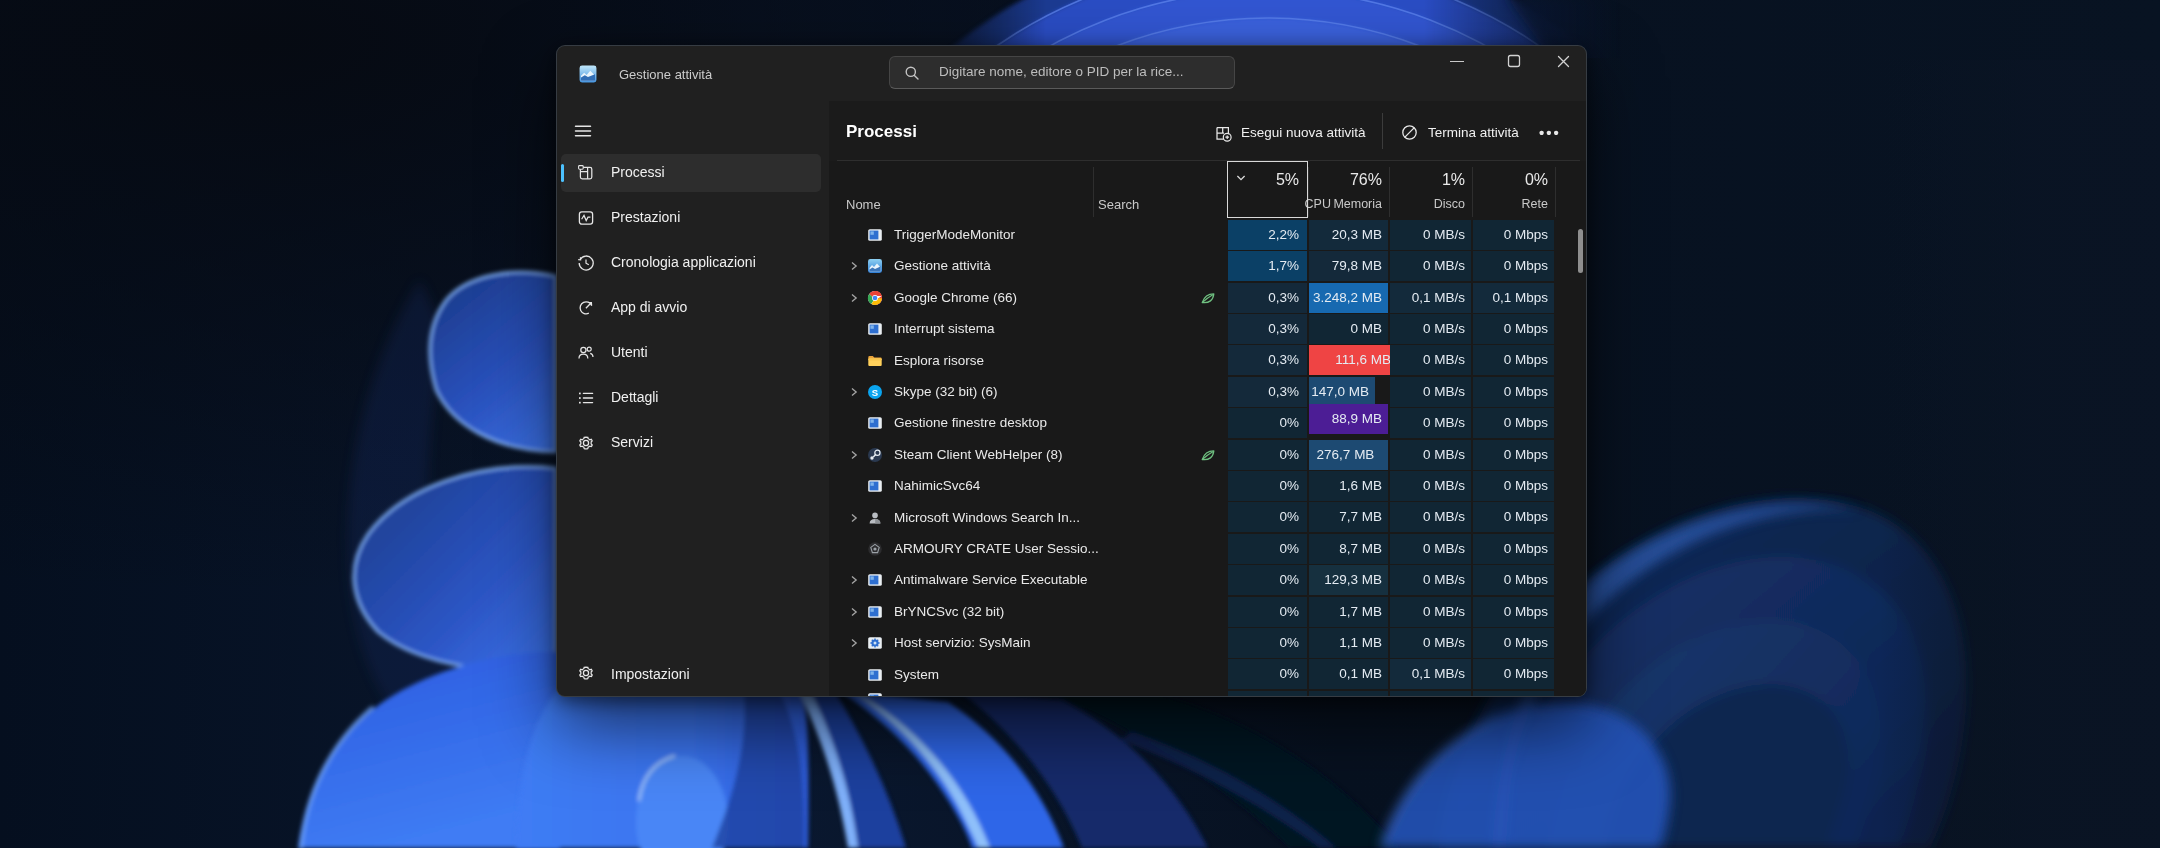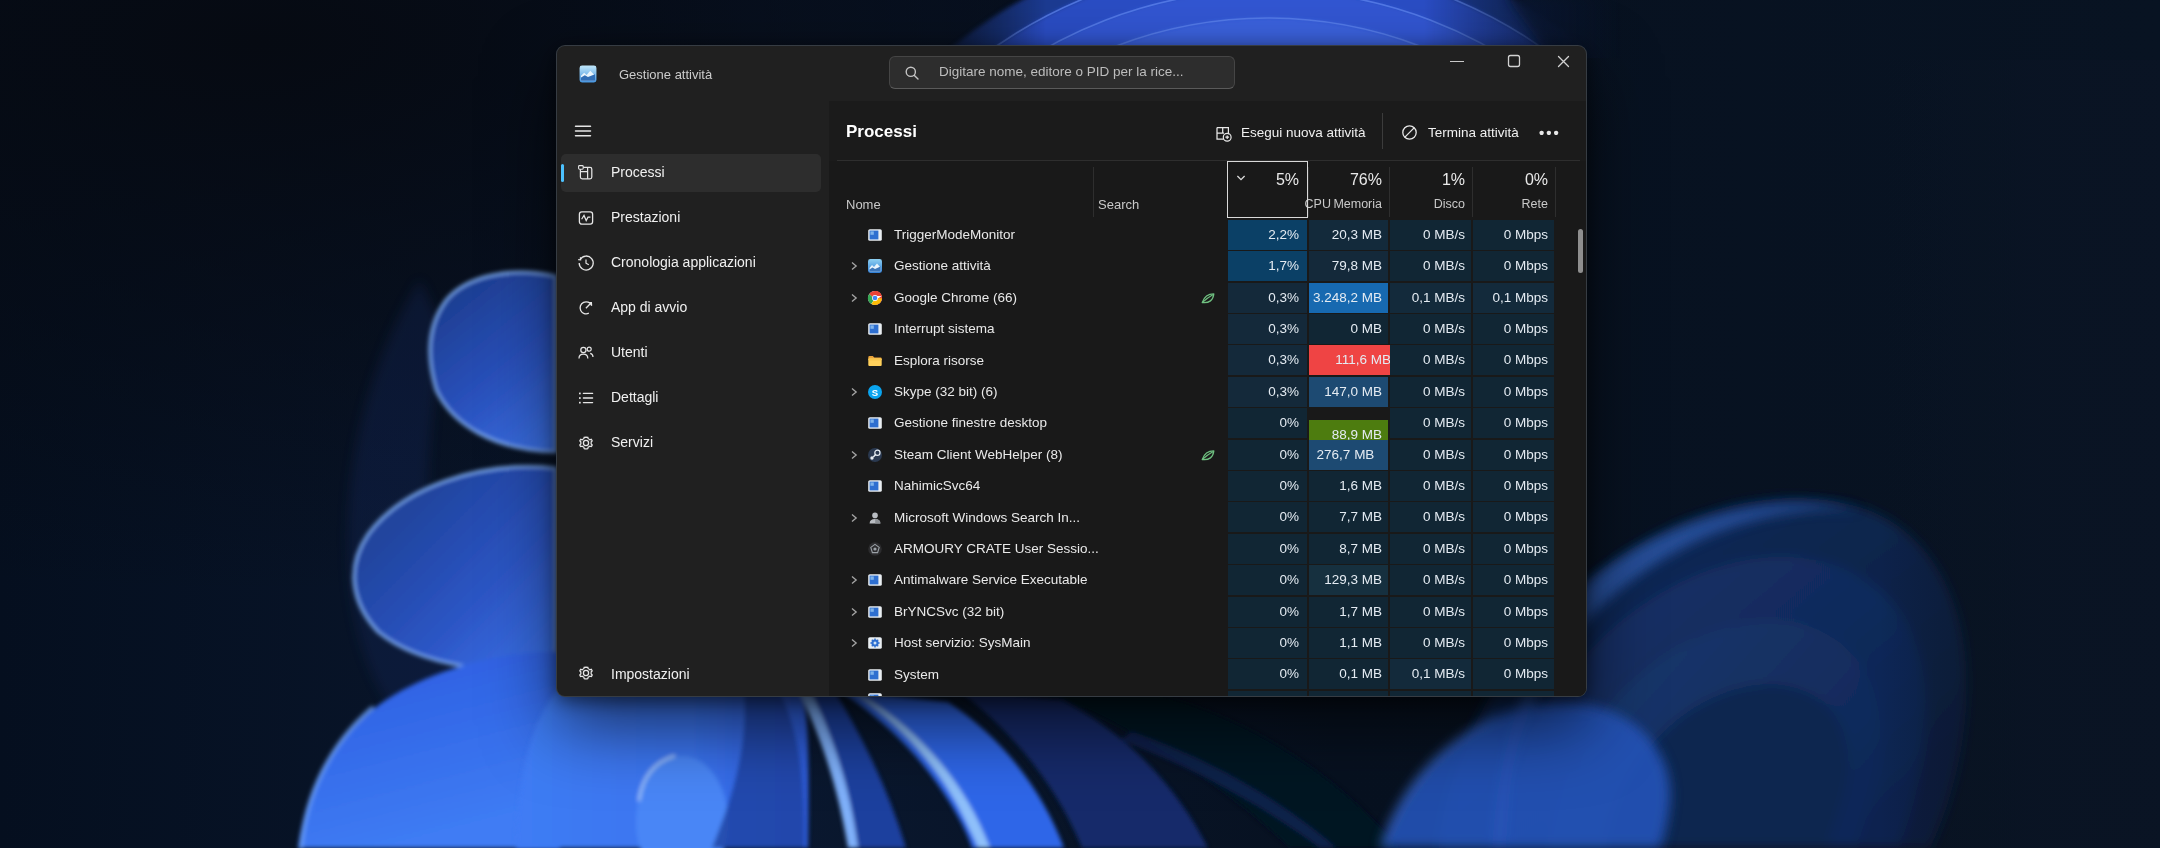--- a/index.html
+++ b/index.html
@@ -372,37 +372,37 @@
 <div class="abs" style="left:916px;top:299.4px;width:81px;height:30.0px;background:#112634;color:#e4ebf2;font-size:13.5px;text-align:right;box-sizing:border-box;padding:7px 6px 0 0">0 Mbps</div>
 <div class="abs" style="left:310px;top:306.6px">
         <svg width="16" height="16" viewBox="0 0 16 16" style="display:block">
           <path d="M1.3,4.3 Q1.3,3.1 2.5,3.1 L5.8,3.1 L7.3,4.6 L13.6,4.6 Q14.7,4.6 14.7,5.8 L14.7,6.6 L1.3,6.6 Z" fill="#e9a23b"></path>
           <rect x="1.3" y="5.4" width="13.4" height="7.6" rx="1.1" fill="#ffd15c"></rect>
           <rect x="1.3" y="5.4" width="13.4" height="2.2" rx="1.1" fill="#f7c54e"></rect>
         </svg>
       </div>
 <div class="abs" style="left:337px;top:306.6px;font-size:13.5px;color:#e9e9e9;white-space:nowrap">Esplora risorse</div>
 <div class="abs" style="left:671px;top:330.8px;width:79px;height:30.0px;background:#14293a;color:#e4ebf2;font-size:13.5px;text-align:right;box-sizing:border-box;padding:7px 8px 0 0">0,3%</div>
-<div class="abs" style="left:752px;top:330.8px;width:79px;height:30.0px;background:#1d4a72;color:#e4ebf2;font-size:13.5px;text-align:right;box-sizing:border-box;padding:7px 6px 0 0">147,0 MB</div>
+<div class="abs" style="left:752px;top:330.8px;width:66px;height:30.0px;background:#1d4a72;color:#e4ebf2;font-size:13.5px;text-align:right;box-sizing:border-box;padding:7px 6px 0 0">147,0 MB</div>
 <div class="abs" style="left:833px;top:330.8px;width:81px;height:30.0px;background:#112634;color:#e4ebf2;font-size:13.5px;text-align:right;box-sizing:border-box;padding:7px 6px 0 0">0 MB/s</div>
 <div class="abs" style="left:916px;top:330.8px;width:81px;height:30.0px;background:#112634;color:#e4ebf2;font-size:13.5px;text-align:right;box-sizing:border-box;padding:7px 6px 0 0">0 Mbps</div>
 <div class="abs" style="left:292px;top:341.0px">
         <svg width="10" height="10" viewBox="0 0 10 10" style="display:block">
           <path d="M3,1.4 L7.2,5 L3,8.6" fill="none" stroke="#a6a6a6" stroke-width="1.3"></path>
         </svg>
       </div>
 <div class="abs" style="left:310px;top:338.0px">
         <svg width="16" height="16" viewBox="0 0 16 16" style="display:block">
           <circle cx="8" cy="8" r="7" fill="#0aa4ef"></circle>
           <text x="8" y="11.6" font-family="Liberation Sans" font-size="9.6" font-weight="bold" fill="#fff" text-anchor="middle">S</text>
         </svg>
       </div>
 <div class="abs" style="left:337px;top:338.0px;font-size:13.5px;color:#e9e9e9;white-space:nowrap">Skype (32 bit) (6)</div>
 <div class="abs" style="left:671px;top:362.2px;width:79px;height:30.0px;background:#112634;color:#e4ebf2;font-size:13.5px;text-align:right;box-sizing:border-box;padding:7px 8px 0 0">0%</div>
-<div class="abs" style="left:752px;top:374px;width:79px;height:30.0px;background:#4d7c0f;color:#e4ebf2;font-size:13.5px;text-align:right;box-sizing:border-box;padding:7px 6px 0 0">88,9 MB</div>
+<div class="abs" style="left:752px;top:358px;width:79px;height:30.0px;background:#4c1d95;color:#e4ebf2;font-size:13.5px;text-align:right;box-sizing:border-box;padding:7px 6px 0 0">88,9 MB</div>
 <div class="abs" style="left:833px;top:362.2px;width:81px;height:30.0px;background:#112634;color:#e4ebf2;font-size:13.5px;text-align:right;box-sizing:border-box;padding:7px 6px 0 0">0 MB/s</div>
 <div class="abs" style="left:916px;top:362.2px;width:81px;height:30.0px;background:#112634;color:#e4ebf2;font-size:13.5px;text-align:right;box-sizing:border-box;padding:7px 6px 0 0">0 Mbps</div>
 <div class="abs" style="left:310px;top:369.4px">
         <svg width="16" height="16" viewBox="0 0 16 16" style="display:block">
           <rect x="1.2" y="2.2" width="13.6" height="11.6" rx="1.6" fill="#e9eef2"></rect>
           <rect x="2.6" y="3.6" width="8.8" height="8.8" fill="#2e6fd0"></rect>
           <rect x="3.4" y="4.4" width="3.4" height="3.4" fill="#7fb3ea"></rect>
         </svg>
       </div>
 <div class="abs" style="left:337px;top:369.4px;font-size:13.5px;color:#e9e9e9;white-space:nowrap">Gestione finestre desktop</div>

